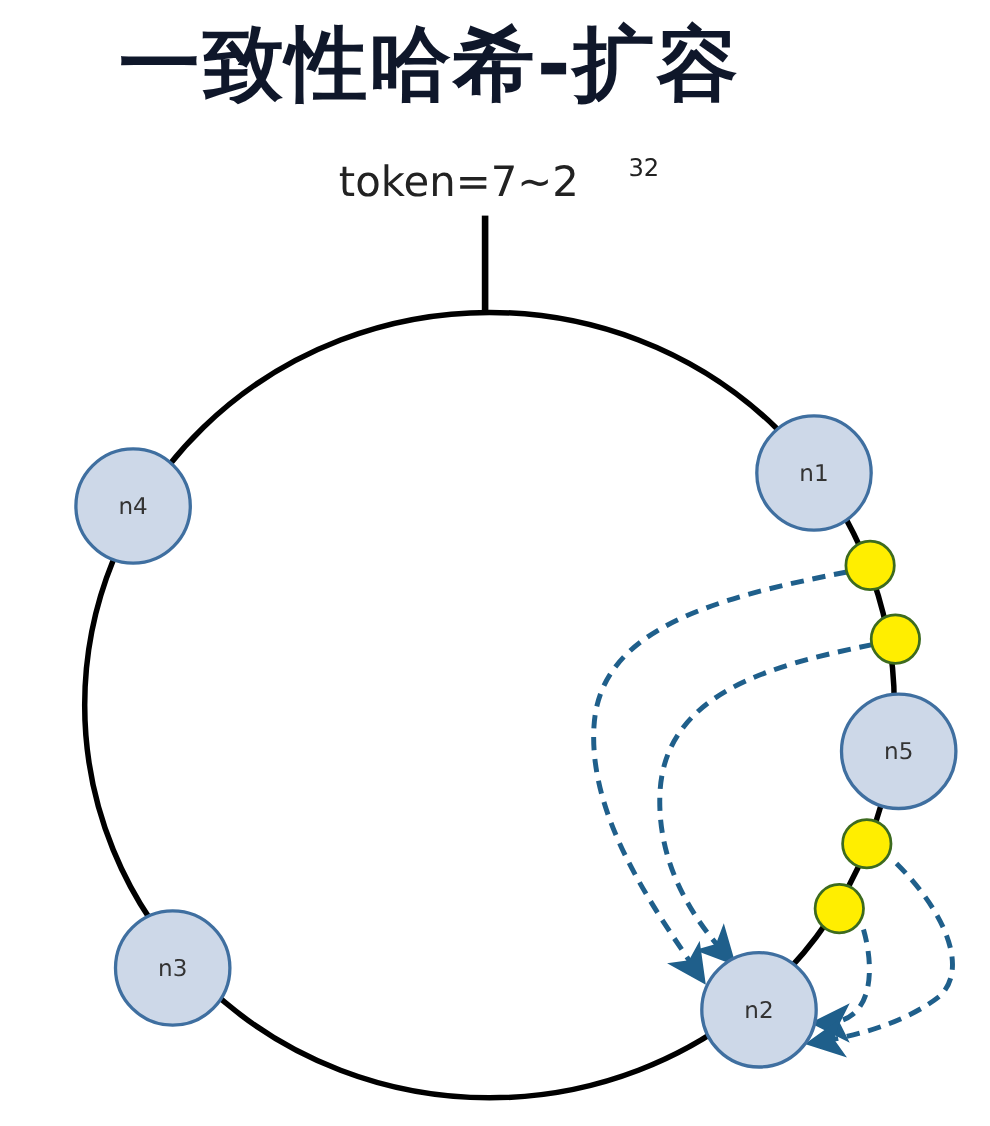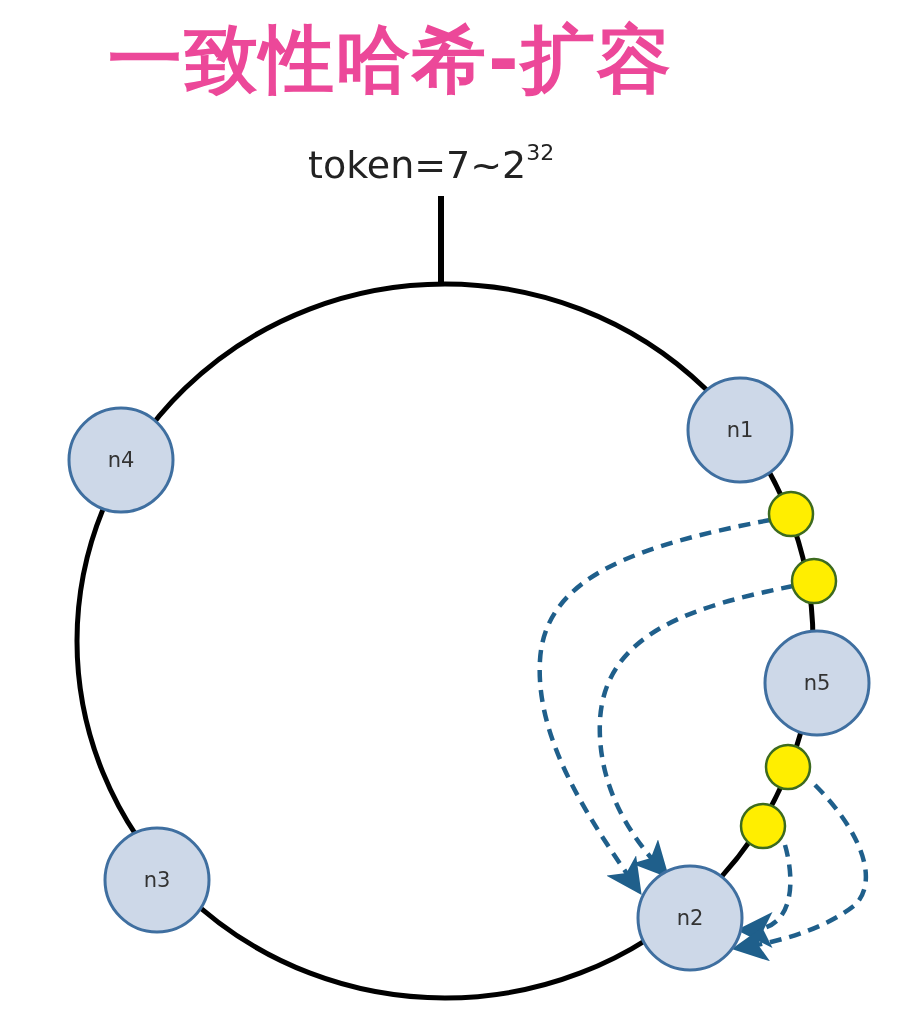--- a/index.html
+++ b/index.html
@@ -1,24 +1,24 @@
 <!DOCTYPE html>
 <html><head>
 <meta charset="utf-8">
 <style>
   html, body { margin:0; padding:0; background:#ffffff; }
   body { width:900px; height:1024px; position:relative; overflow:hidden;
          font-family:"DejaVu Sans", "Liberation Sans", sans-serif; }
   .title { position:absolute; left:108px; top:14px; width:640px; height:90px;
            font-family:"DejaVu Sans", sans-serif; font-weight:bold; font-size:74px;
-           color:#ec4899; letter-spacing:2px; line-height:90px; white-space:nowrap; }
+           color:#0f172a; letter-spacing:2px; line-height:90px; white-space:nowrap; }
   .token { position:absolute; left:308px; top:140px; height:50px;
            font-family:"DejaVu Sans", "Liberation Sans", sans-serif; font-size:38px;
            color:#222; line-height:50px; white-space:nowrap; }
-  .token sup { font-size:22px; vertical-align:18px; line-height:0; }
+  .token sup { font-size:22px; vertical-align:18px; line-height:0;margin-left:45px; }
   svg.diagram { position:absolute; left:0; top:0; }
   .node-label { font-family:"DejaVu Sans", "Liberation Sans", sans-serif; font-size:21px; fill:#333; }
 </style>
 </head>
 <body>
 
 <div class="title">一致性哈希-扩容</div>
 
 <div class="token"><span>token=7~2</span><sup>32</sup></div>
 

